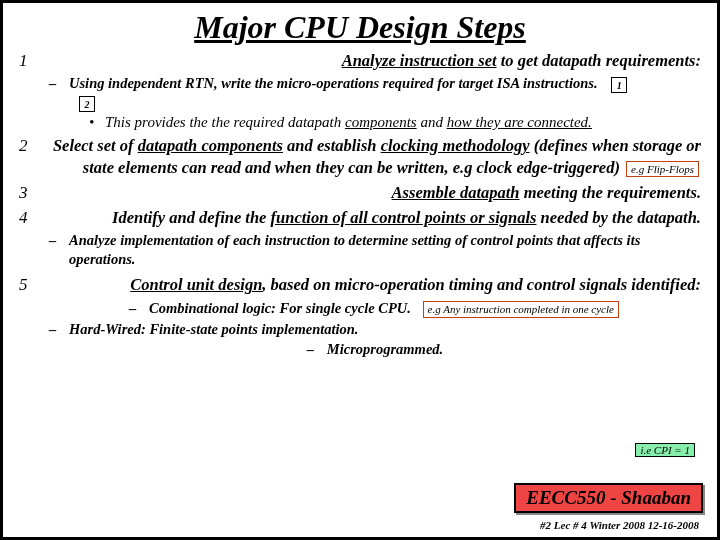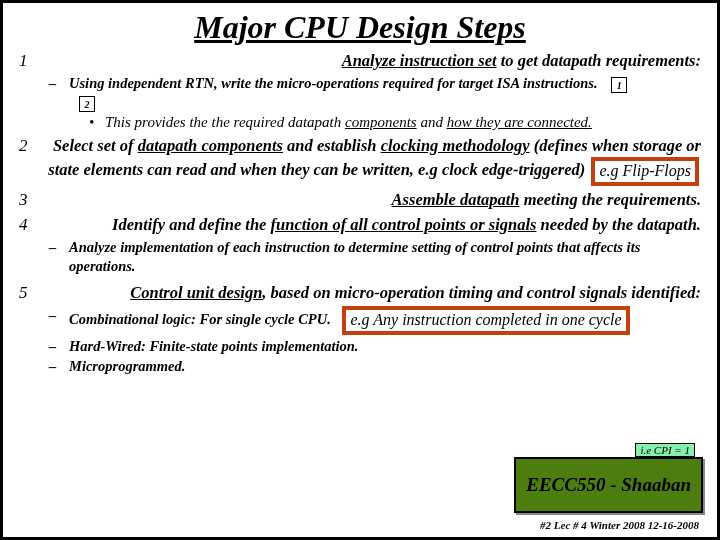--- a/index.html
+++ b/index.html
@@ -10,23 +10,23 @@
   .row { display: flex; align-items: flex-start; margin-bottom: 2px; }
   .num { width: 24px; flex-shrink: 0; font-size: 17px; }
   .txt { flex: 1; text-align: right; }
   .bold { font-weight: bold; }
   .u { text-decoration: underline; }
   .lvl2 { padding-left: 50px; }
   .lvl3 { padding-left: 86px; }
   .dash::before { content: "–"; position: absolute; margin-left: -20px; font-weight: bold; }
   .dot::before { content: "•"; position: absolute; margin-left: -16px; }
   .sub { font-size: 14.5px; line-height: 1.28; }
-  .inlinebox { display: inline-block; border: 4px solid #c2410c; padding: 0 4px; font-size: 16px; line-height: 1.3; vertical-align: middle; margin: 0 2px; }
+  .inlinebox { display: inline-block; border: 1px solid #c2410c; padding: 0 4px; font-size: 11px; line-height: 1.3; vertical-align: middle; margin: 0 2px; }
   .tinybox { display: inline-block; border: 1px solid #000; width: 16px; height: 16px; font-size: 10px; text-align: center; line-height: 15px; vertical-align: middle; margin: 0 0 0 10px; }
-  .footer-badge { position: absolute; right: 14px; bottom: 24px; border: 2px solid #000; box-shadow: 2px 2px 0 #888; padding: 15px 10px; font-size: 19px; font-weight: bold; background: #4d7c0f; font-family: "Times New Roman", serif; }
+  .footer-badge { position: absolute; right: 14px; bottom: 24px; border: 2px solid #000; box-shadow: 2px 2px 0 #888; padding: 2px 10px; font-size: 19px; font-weight: bold; background: #ef4444; font-family: "Times New Roman", serif; }
   .footer-line { position: absolute; right: 18px; bottom: 6px; font-size: 11px; font-weight: bold; }
   .cpi-box { position: absolute; right: 22px; top: 440px; border: 1px solid #000; font-size: 11px; padding: 0 4px; background: #86efac; }
 </style>
 </head>
 <body>
 
 <div class="slide">
   <div class="title">Major CPU Design Steps</div>
 
   <div class="content">
@@ -71,28 +71,28 @@
     <div class="lvl2 sub bold dash" style="position:relative; margin-top:2px;">
       <span>Analyze implementation of each instruction to determine setting of control points that affects its operations.</span>
     </div>
 
     <div class="row" style="margin-top:6px;">
       <div class="num">5</div>
       <div class="txt bold">
         <span class="u">Control unit design</span><span>, based on micro-operation timing and control signals identified:</span>
       </div>
     </div>
-    <div class="lvl2 sub bold dash" style="position:relative; margin-top:2px;">
+    <div class="lvl2 sub bold dash" style="position:relative; margin-top:2px;text-align:center;">
       <span>Combinational logic: For single cycle CPU.</span>
       <span class="inlinebox" style="font-weight:normal; margin-left:8px;">e.g Any instruction completed in one cycle</span>
     </div>
     <div class="lvl2 sub bold dash" style="position:relative; margin-top:2px;">
       <span>Hard-Wired:  Finite-state points implementation.</span>
     </div>
-    <div class="lvl2 sub bold dash" style="position:relative; margin-top:2px;">
+    <div class="lvl2 sub bold dash" style="position:relative; margin-top:2px;text-align:center;">
       <span>Microprogrammed.</span>
     </div>
 
   </div>
 
   <div class="cpi-box">i.e CPI = 1</div>
   <div class="footer-badge">EECC550 - Shaaban</div>
   <div class="footer-line">#2   Lec # 4   Winter 2008   12-16-2008</div>
 </div>
 

